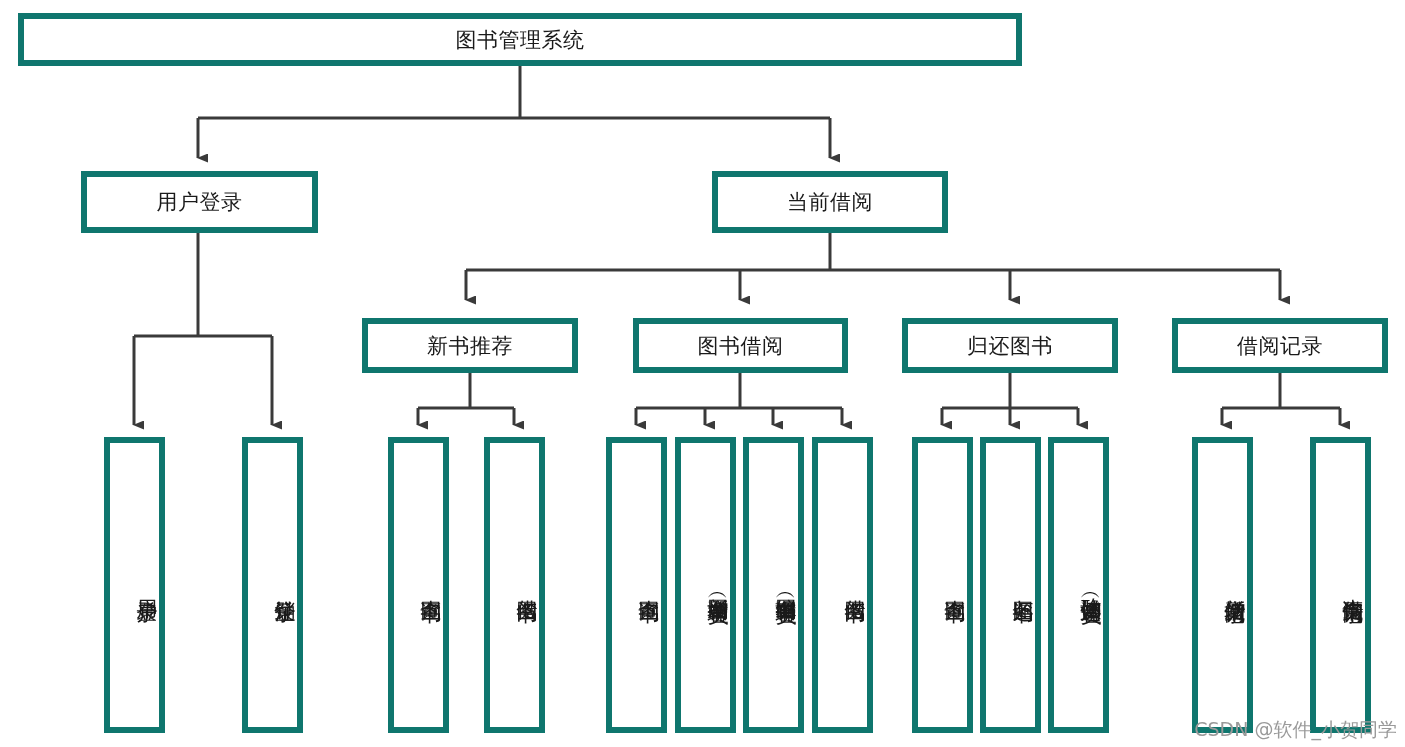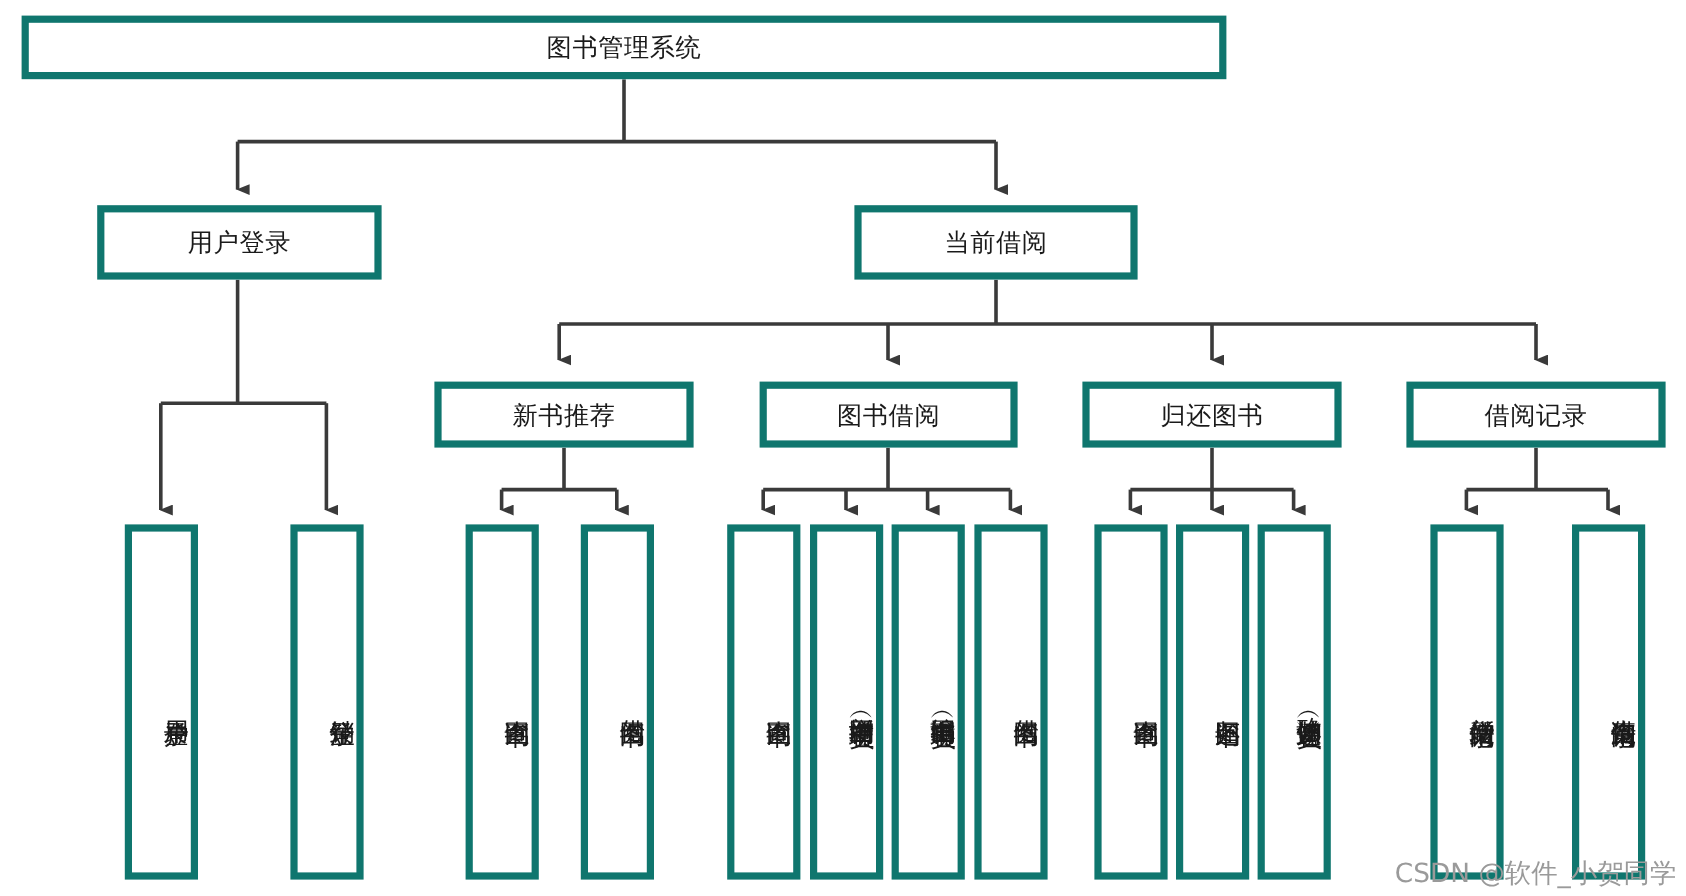--- a/index.html
+++ b/index.html
@@ -55,21 +55,21 @@
     display: block;
     white-space: nowrap;
   }
   .node.vert.tall > span {
     white-space: normal;
   }
   #watermark {
     position: absolute;
     right: 8px;
     bottom: 4px;
-    font-size: 22px;
+    font-size: 19px;
     color: #9a9a9a;
     z-index: 10;
     white-space: nowrap;
   }
 </style>
 </head>
 <body>
 
 <div id="canvas">
 

